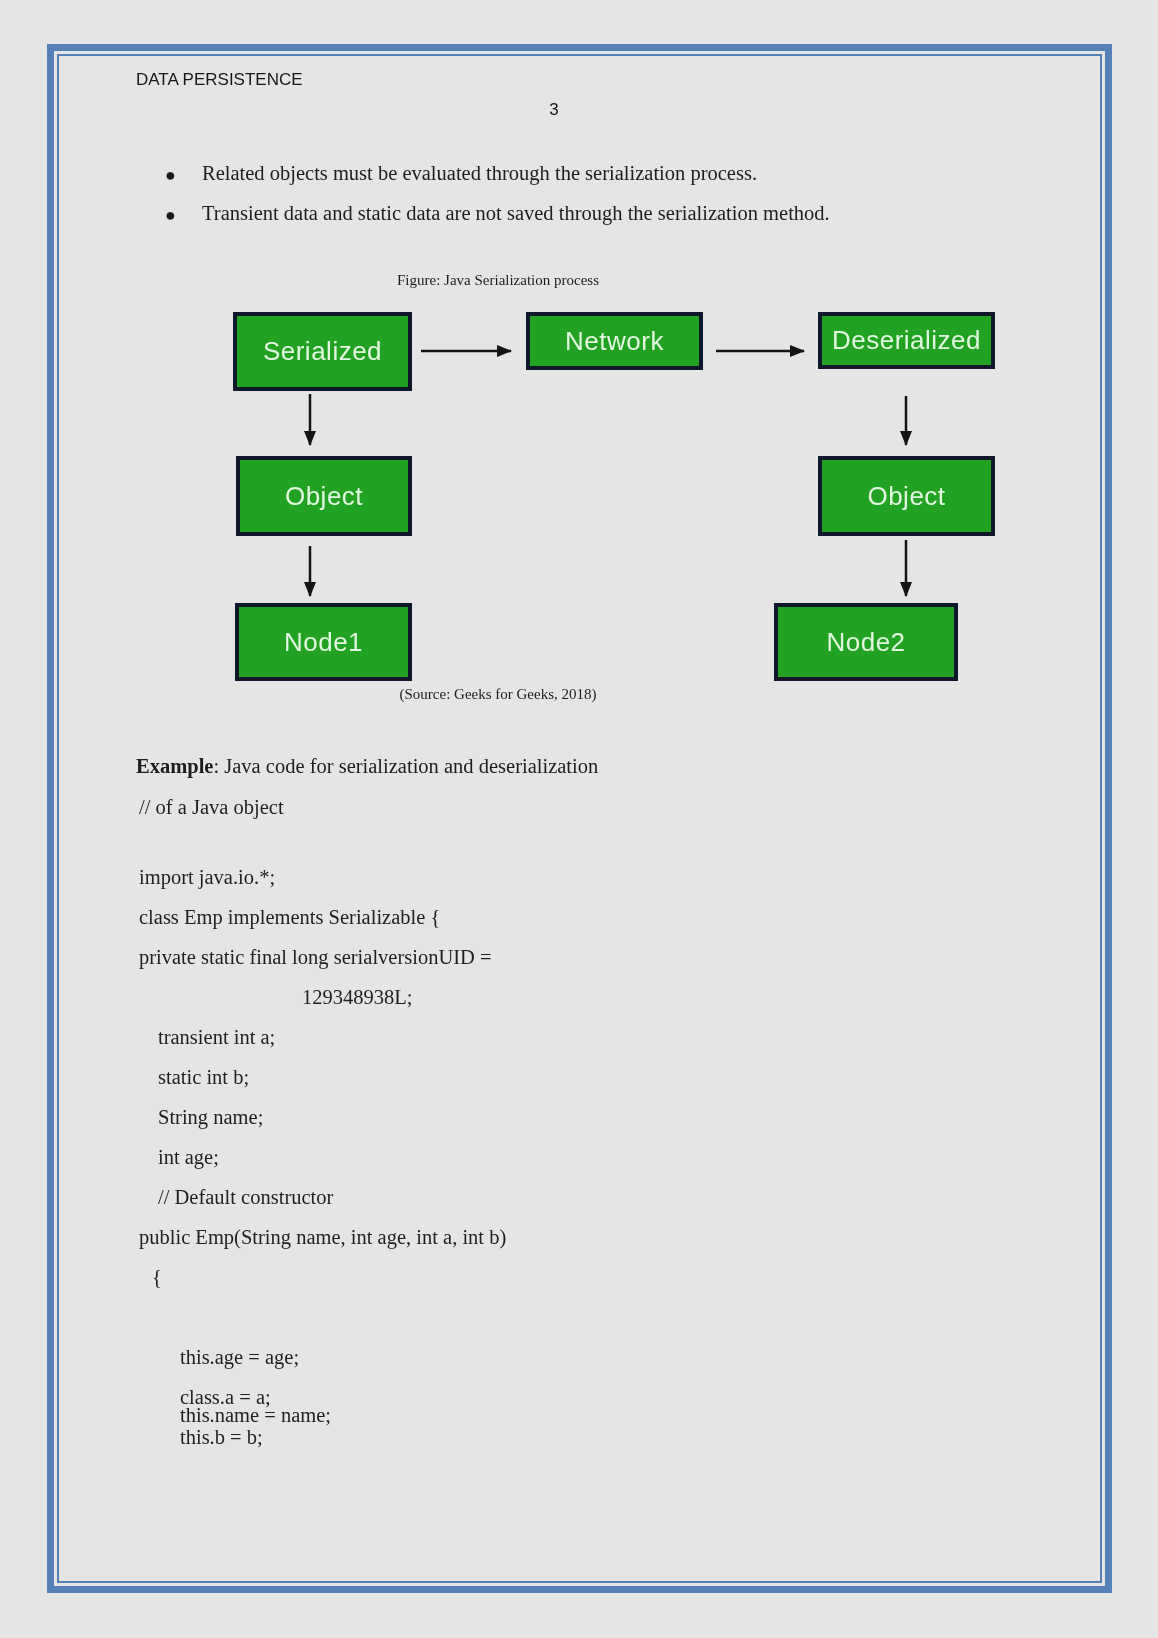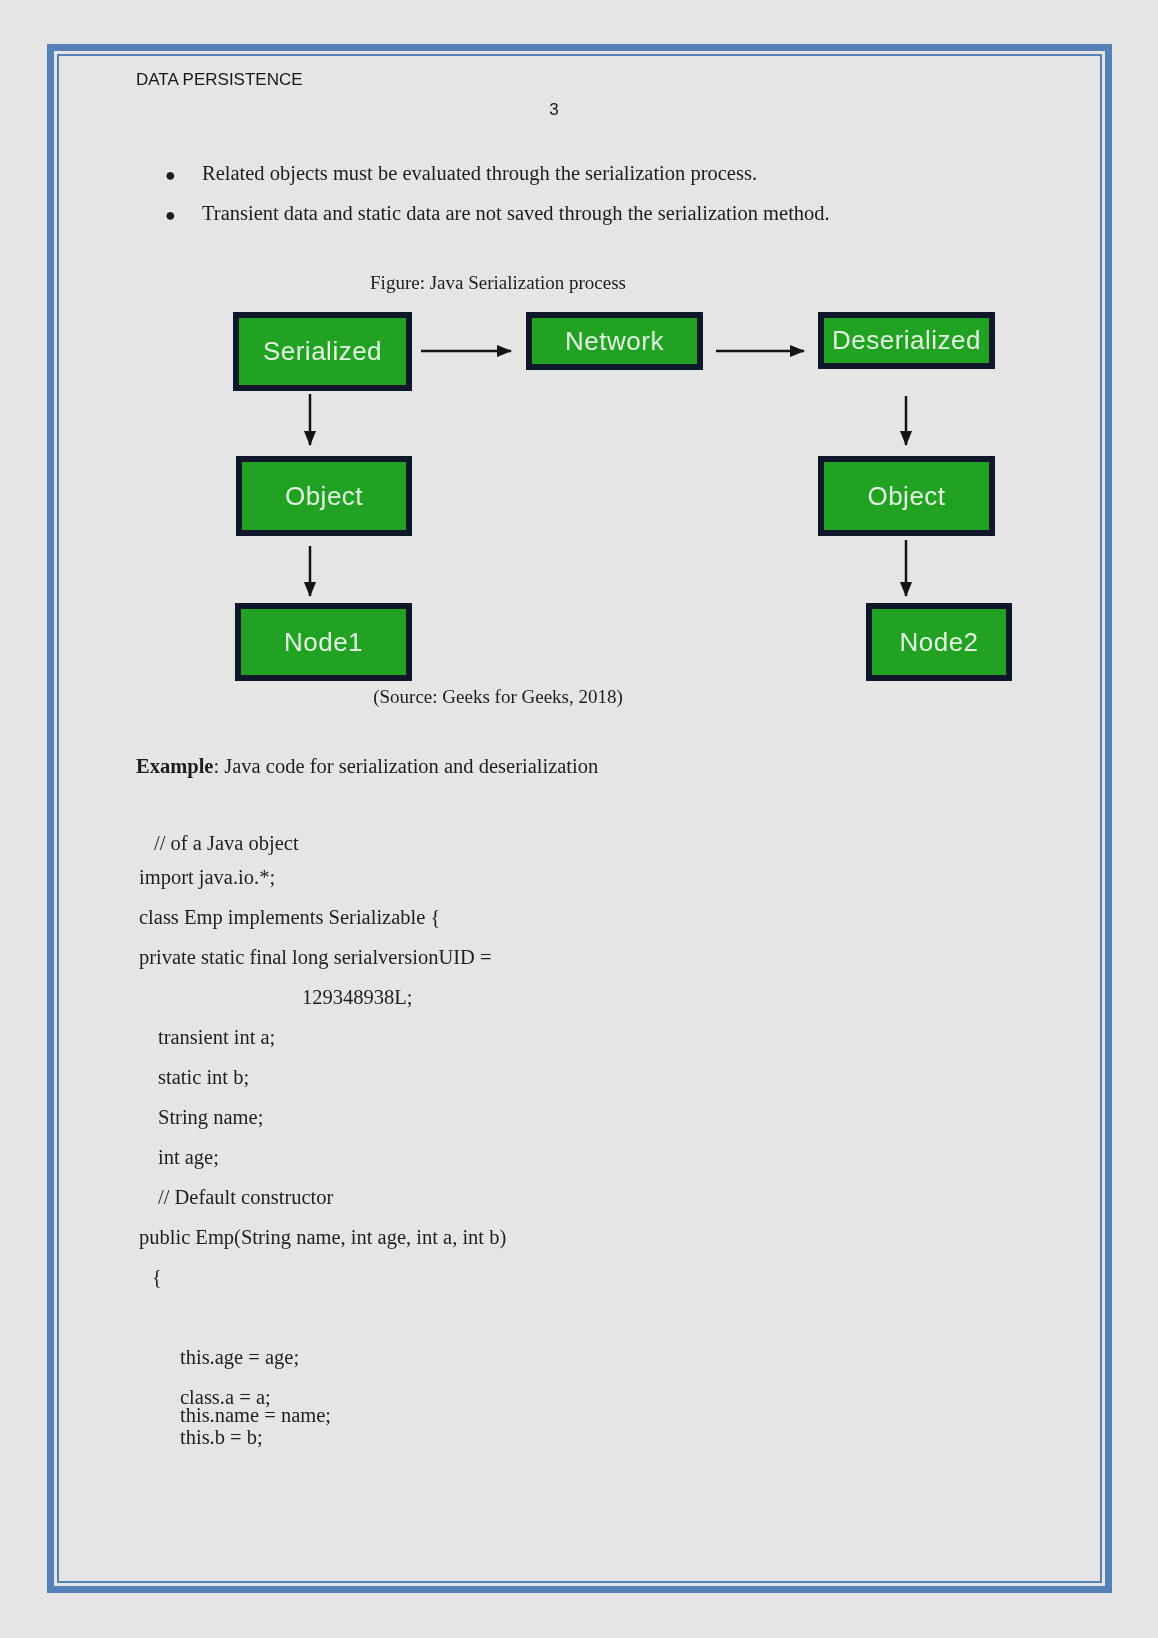--- a/index.html
+++ b/index.html
@@ -16,35 +16,35 @@
        font-family:"Liberation Sans",sans-serif;font-size:17px;color:#181818;}
   .pagenum{position:absolute;left:479px;top:100px;width:150px;text-align:center;
        font-family:"Liberation Sans",sans-serif;font-size:17px;color:#181818;}
 
   .bullet-row{position:absolute;left:165px;display:flex;align-items:flex-start;
        font-size:20.5px;}
   .bullet-dot{width:37px;font-size:18px;line-height:26px;}
   .bullet-text{white-space:nowrap;}
 
   .caption{position:absolute;left:47px;width:902px;text-align:center;
-       font-size:19px;}
+       font-size:15px;}
   .fig-caption{top:272px;}
   .src-caption{top:686px;}
 
-  .gbox{position:absolute;background:#22a222;border:6px solid #0f172a;
+  .gbox{position:absolute;background:#22a222;border:4px solid #0f172a;
         box-sizing:border-box;display:flex;align-items:center;justify-content:center;
         font-family:"Liberation Sans",sans-serif;font-size:26px;color:#e2f6e2;
         letter-spacing:0.5px;}
   .b-serialized  {left:233px;top:312px;width:179px;height:79px;}
   .b-network     {left:526px;top:312px;width:177px;height:58px;}
   .b-deserialized{left:818px;top:312px;width:177px;height:57px;}
   .b-object-l    {left:236px;top:456px;width:176px;height:80px;}
   .b-object-r    {left:818px;top:456px;width:177px;height:80px;}
   .b-node1       {left:235px;top:603px;width:177px;height:78px;}
-  .b-node2       {left:866px;top:603px;width:146px;height:78px;text-align:right;}
+  .b-node2       {left:774px;top:603px;width:184px;height:78px;text-align:right;}
 
   .arrows{position:absolute;left:0;top:0;pointer-events:none;}
 
   .example-line{position:absolute;left:136px;top:755px;font-size:20.5px;}
   .example-line b{font-weight:bold;}
 
   .code-line{position:absolute;font-size:20.5px;white-space:nowrap;color:#1f1f1f;}
 </style>
 </head>
 <body>
@@ -91,21 +91,21 @@
       <line x1="310" y1="546" x2="310" y2="596"></line>
       <line x1="906" y1="540" x2="906" y2="596"></line>
     </g>
   </svg>
 
   <div class="caption src-caption">(Source: Geeks for Geeks, 2018)</div>
 
   <div class="example-line"><b>Example</b><span>: Java code for serialization and deserialization</span></div>
 
   <div id="code-block">
-      <div class="code-line" style="left: 139px; top: 832px; margin-left: 15px;">// of a Java object</div>
+      <div class="code-line" style="left: 139px; top: 796px;">// of a Java object</div>
       <div class="code-line" style="left: 139px; top: 866px;">import java.io.*;</div>
       <div class="code-line" style="left: 139px; top: 906px;">class Emp implements Serializable {</div>
       <div class="code-line" style="left: 139px; top: 946px;">private static final long serialversionUID =</div>
       <div class="code-line" style="left: 302px; top: 986px;">129348938L;</div>
       <div class="code-line" style="left: 158px; top: 1026px;">transient int a;</div>
       <div class="code-line" style="left: 158px; top: 1066px;">static int b;</div>
       <div class="code-line" style="left: 158px; top: 1106px;">String name;</div>
       <div class="code-line" style="left: 158px; top: 1146px;">int age;</div>
       <div class="code-line" style="left: 158px; top: 1186px;">// Default constructor</div>
       <div class="code-line" style="left: 139px; top: 1226px;">public Emp(String name, int age, int a, int b)</div>

